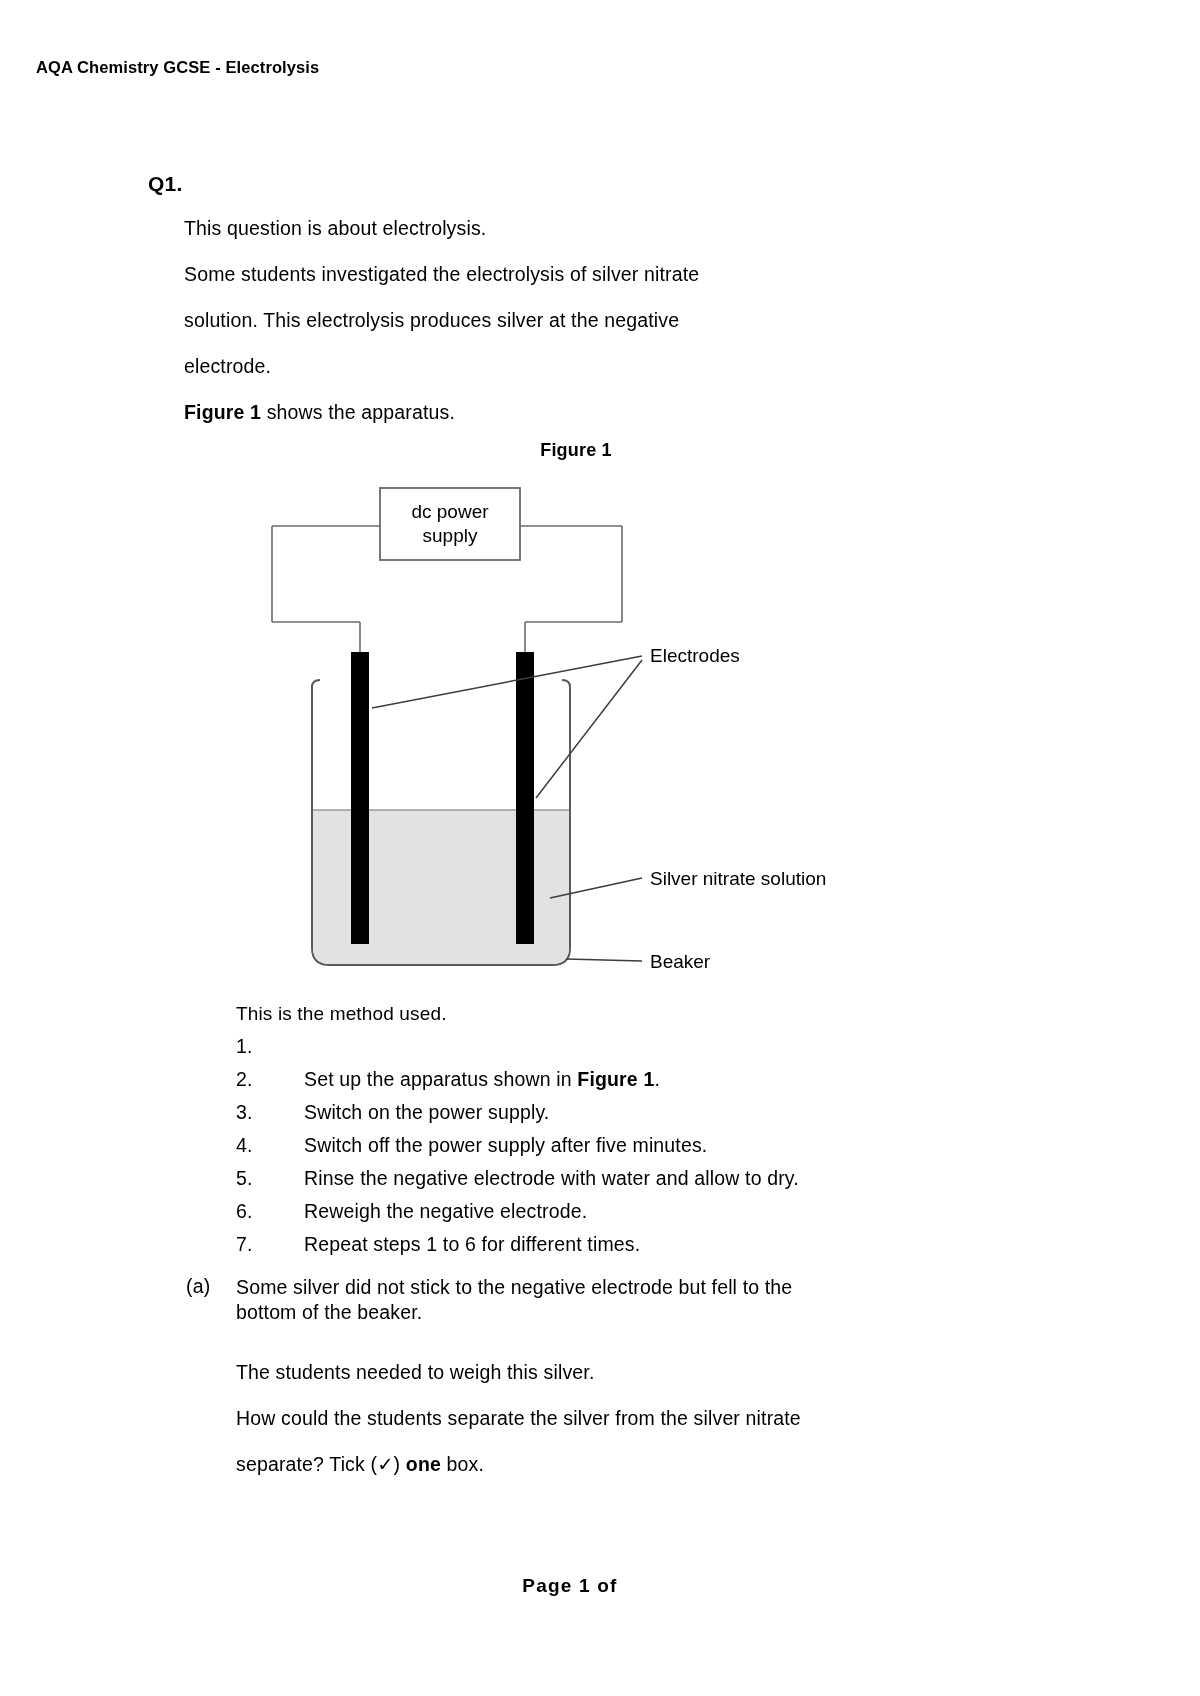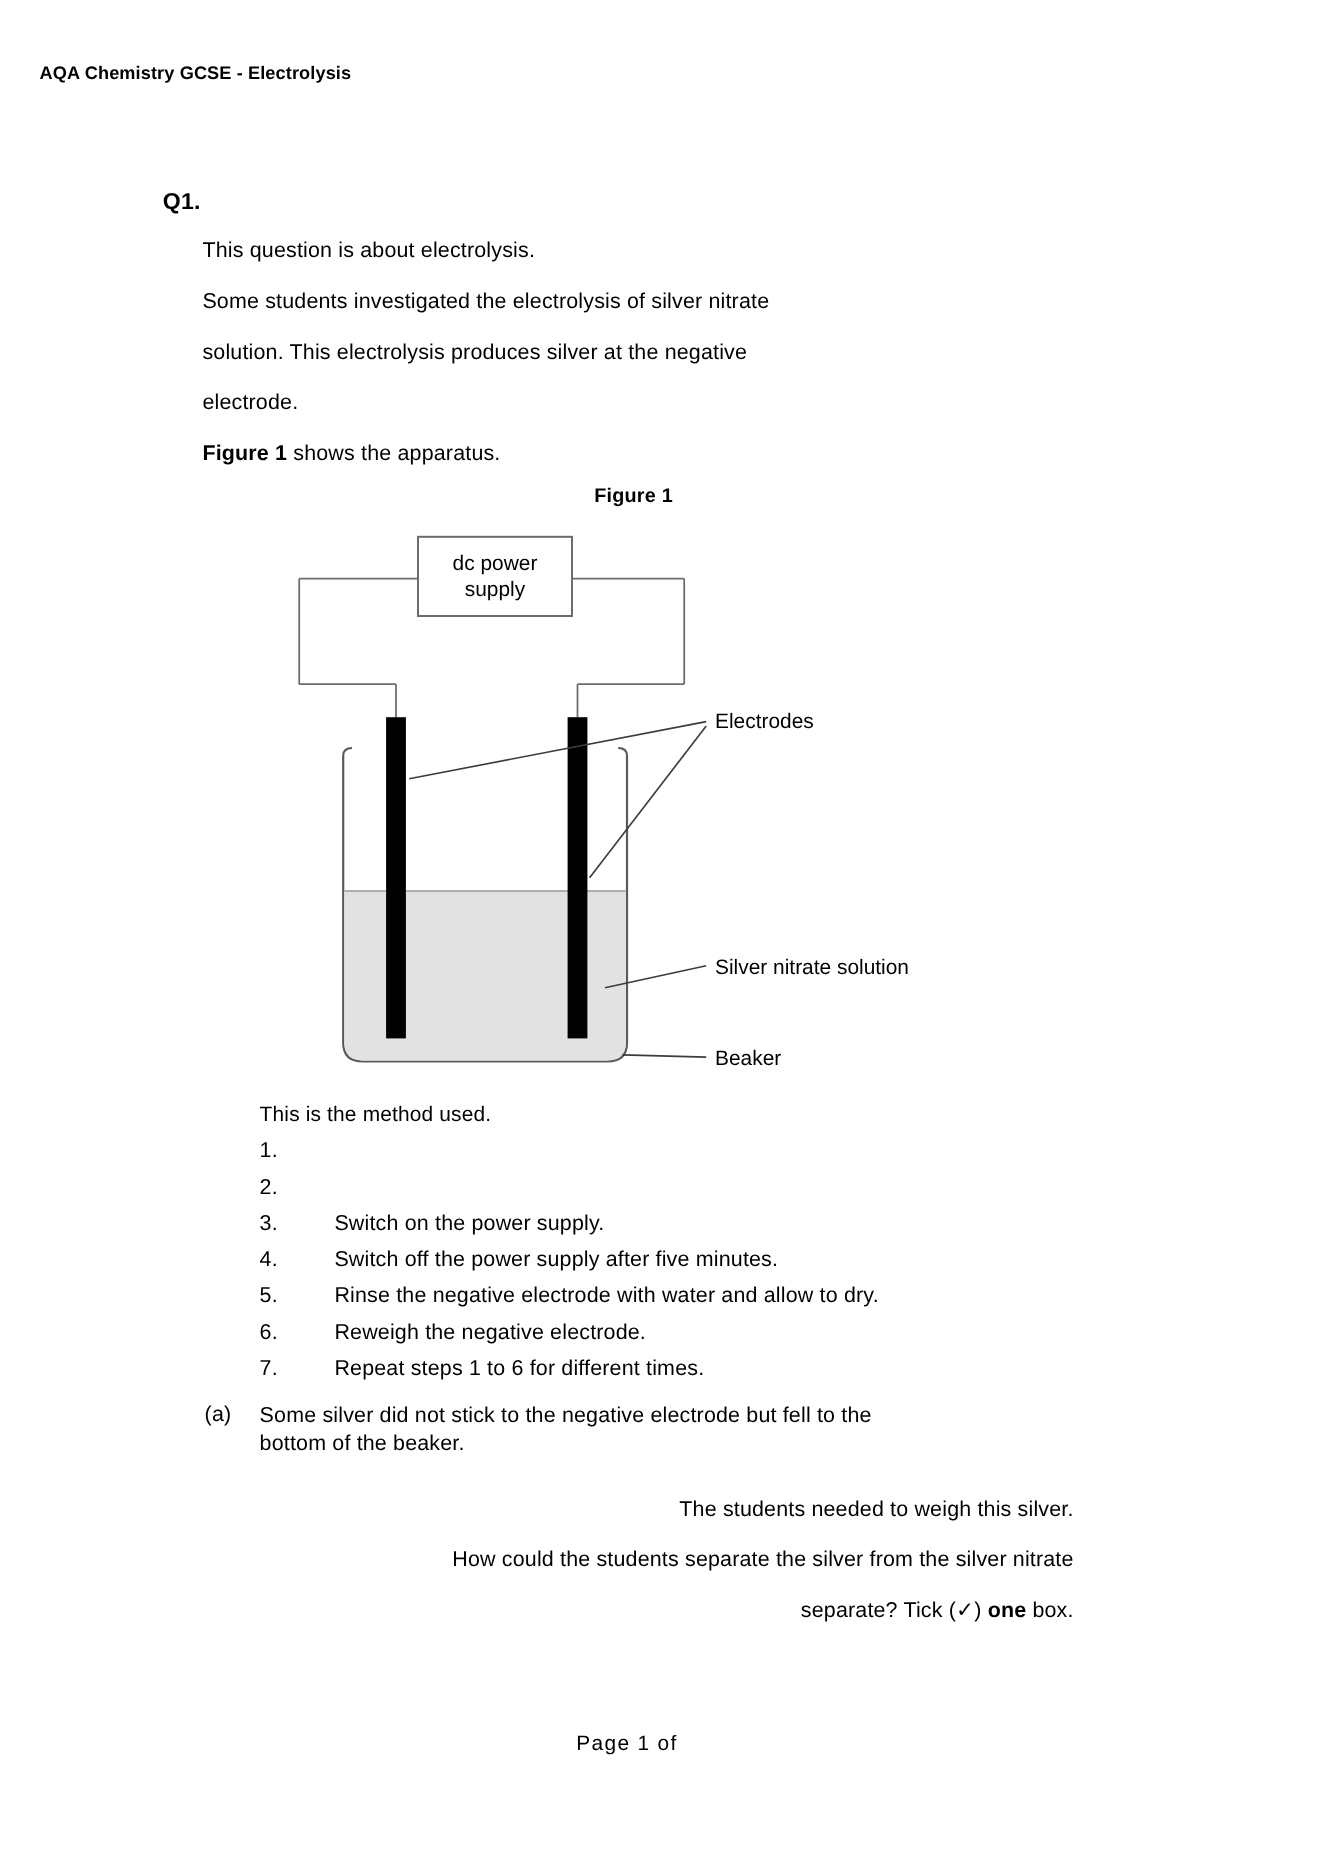--- a/index.html
+++ b/index.html
@@ -135,37 +135,37 @@
   }
   .part-body .lead {
     line-height: 25px;
     margin: 0;
   }
   .follow {
     margin-left: 50px;
     margin-top: 24px;
     line-height: 46px;
     width: 740px;
-    text-align: right;
   }
   .follow p { margin: 0; }
 
   
   .footer {
     position: absolute;
     left: 0;
     top: 1575px;
     width: 1200px;
     text-align: center;
     font-size: 19px;
     letter-spacing: 1.2px;
   }
   .footer .inner {
     display: inline-block;
     margin-left: -60px;
+    font-weight: bold;
   }
 
   b, .b { font-weight: bold; }
 </style>
 </head>
 <body>
 
 <div class="page">
 
   <div class="doc-header">AQA Chemistry GCSE - Electrolysis</div>
@@ -235,20 +235,21 @@
   </div>
 
   <div class="method-intro">This is the method used.</div>
 
   <div class="steps">
     <div class="step">
       <span class="step-num">1.</span>
     </div>
     <div class="step">
       <span class="step-num">2.</span>
+      <span class="step-text"><span>Set up the apparatus shown in </span><b>Figure 1</b><span>.</span></span>
     </div>
     <div class="step">
       <span class="step-num">3.</span>
       <span class="step-text">Switch on the power supply.</span>
     </div>
     <div class="step">
       <span class="step-num">4.</span>
       <span class="step-text">Switch off the power supply after five minutes.</span>
     </div>
     <div class="step">

